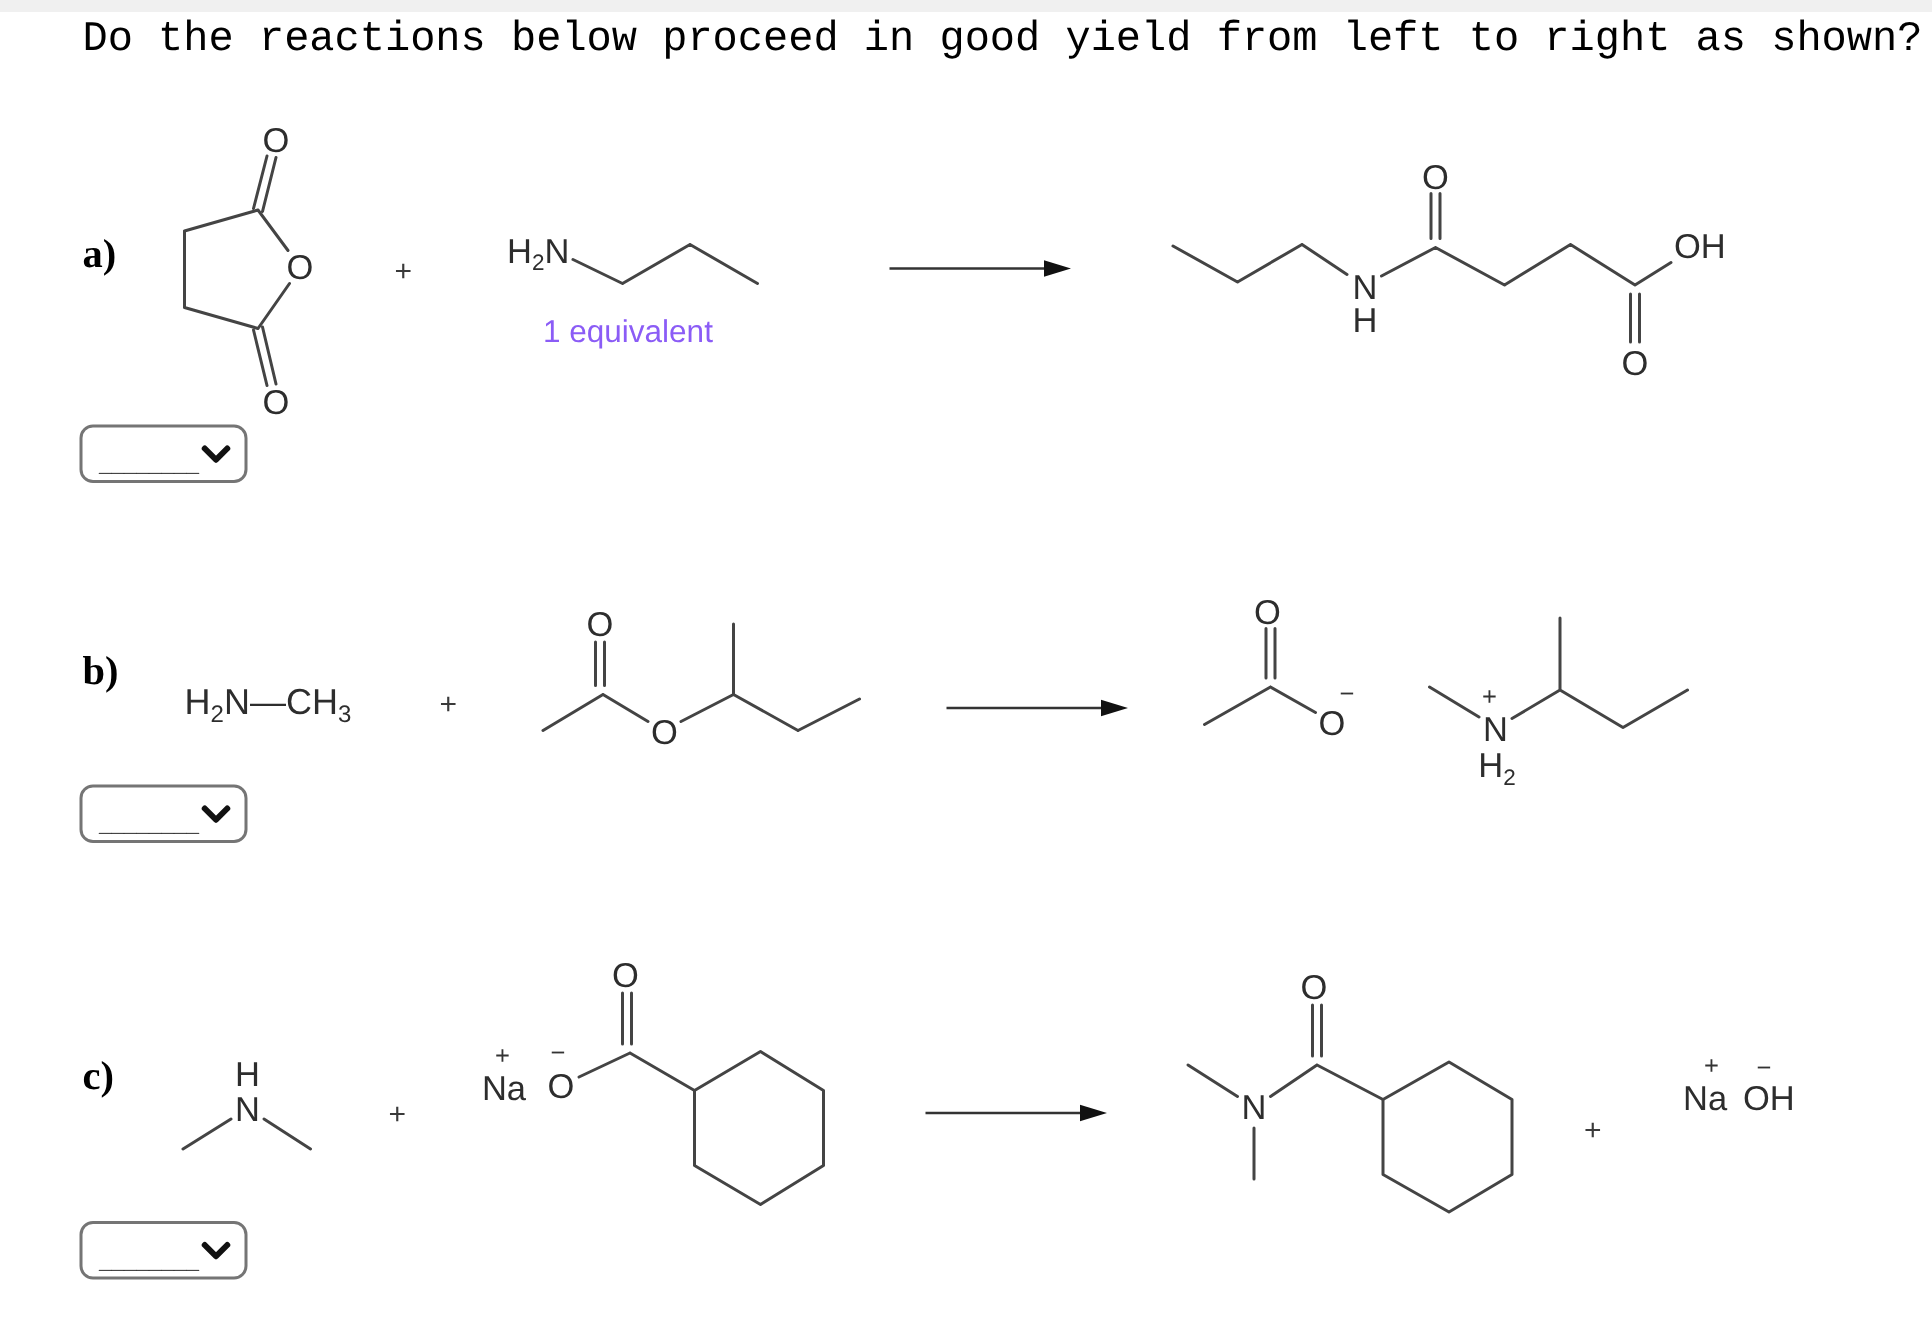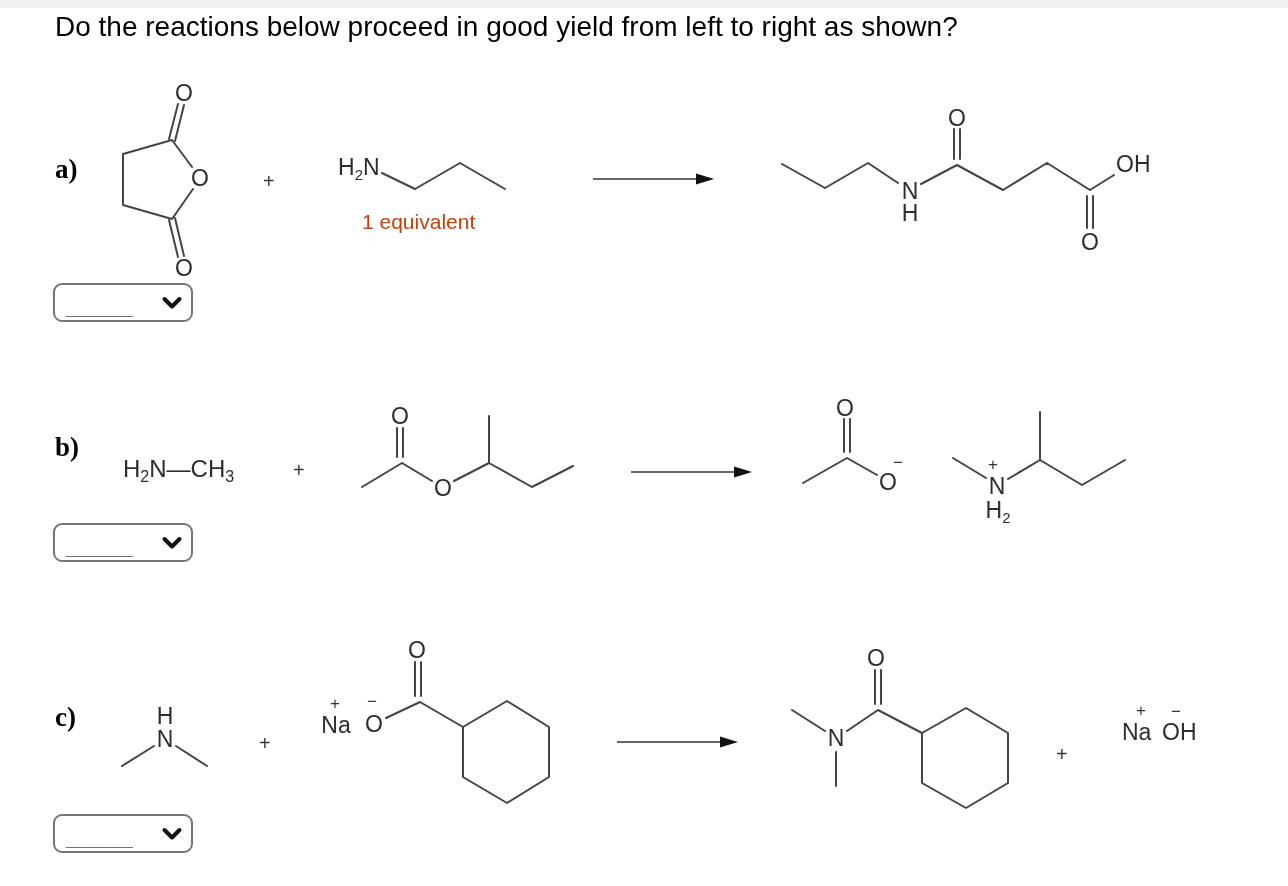--- a/index.html
+++ b/index.html
@@ -1,36 +1,36 @@
 <!DOCTYPE html>
 <html><head>
 <meta charset="utf-8">
 <style>
   html,body{margin:0;padding:0;background:#fff;}
   #canvas{position:relative;width:1288px;height:886px;background:#ffffff;overflow:hidden;
           font-family:"Liberation Sans",sans-serif;}
   .topbar{position:absolute;left:0;top:0;width:1288px;height:8px;background:#f0f0f0;}
-  .title{position:absolute;left:55px;top:11px;font-family:Liberation Sans, sans-serif;
+  .title{position:absolute;left:55px;top:11px;font-family:Liberation Mono, monospace;
          font-size:28px;color:#000;white-space:nowrap;}
   .rxn-label{position:absolute;font-family:"Liberation Serif",serif;font-weight:bold;
              font-size:27px;color:#000;}
   .plus{position:absolute;font-size:20px;color:#3a3a3a;}
-  .note{position:absolute;font-size:21px;color:#c2410c;text-align:center;}
+  .note{position:absolute;font-size:21px;color:#8b5cf6;text-align:center;}
   .formula{position:absolute;font-size:24px;color:#2d2d2d;white-space:nowrap;text-align:right;}
   .formula .sub{font-size:16px;vertical-align:-5px;}
   svg{position:absolute;overflow:visible;}
   .bond{stroke:#444;stroke-width:2;fill:none;stroke-linecap:round;}
   .ring{stroke:#444;stroke-width:2;fill:none;stroke-linejoin:round;}
   .atom{font-family:"Liberation Sans",sans-serif;font-size:23px;fill:#2d2d2d;text-anchor:middle;}
   .atom-start{text-anchor:start;}
   .subsvg{font-size:15px;}
   .chg{font-family:"Liberation Sans",sans-serif;font-size:17px;fill:#333;text-anchor:middle;}
   .arrow-line{stroke:#333;stroke-width:1.6;}
   .arrow-head{fill:#111;}
-  .dd{position:absolute;left:53px;width:140px;height:39px;background:#fff;
+  .dd{position:absolute;left:53px;width:112px;height:39px;background:#fff;
       border:2px solid #757575;border-radius:9px;box-sizing:border-box;cursor:pointer;}
   .dd-blank{position:absolute;left:11px;bottom:3px;font-size:15px;font-weight:700;
             color:#000;letter-spacing:0;line-height:1;}
   .dd-chev{position:absolute;right:9px;top:12px;}
   .naoh{position:absolute;left:1120px;top:701px;width:100px;height:54px;}
   .naoh span{position:absolute;white-space:nowrap;}
   .naoh .chsp{font-size:17px;color:#333;}
   .naoh .at{font-size:23px;color:#2d2d2d;top:18px;}
 </style>
 </head>

